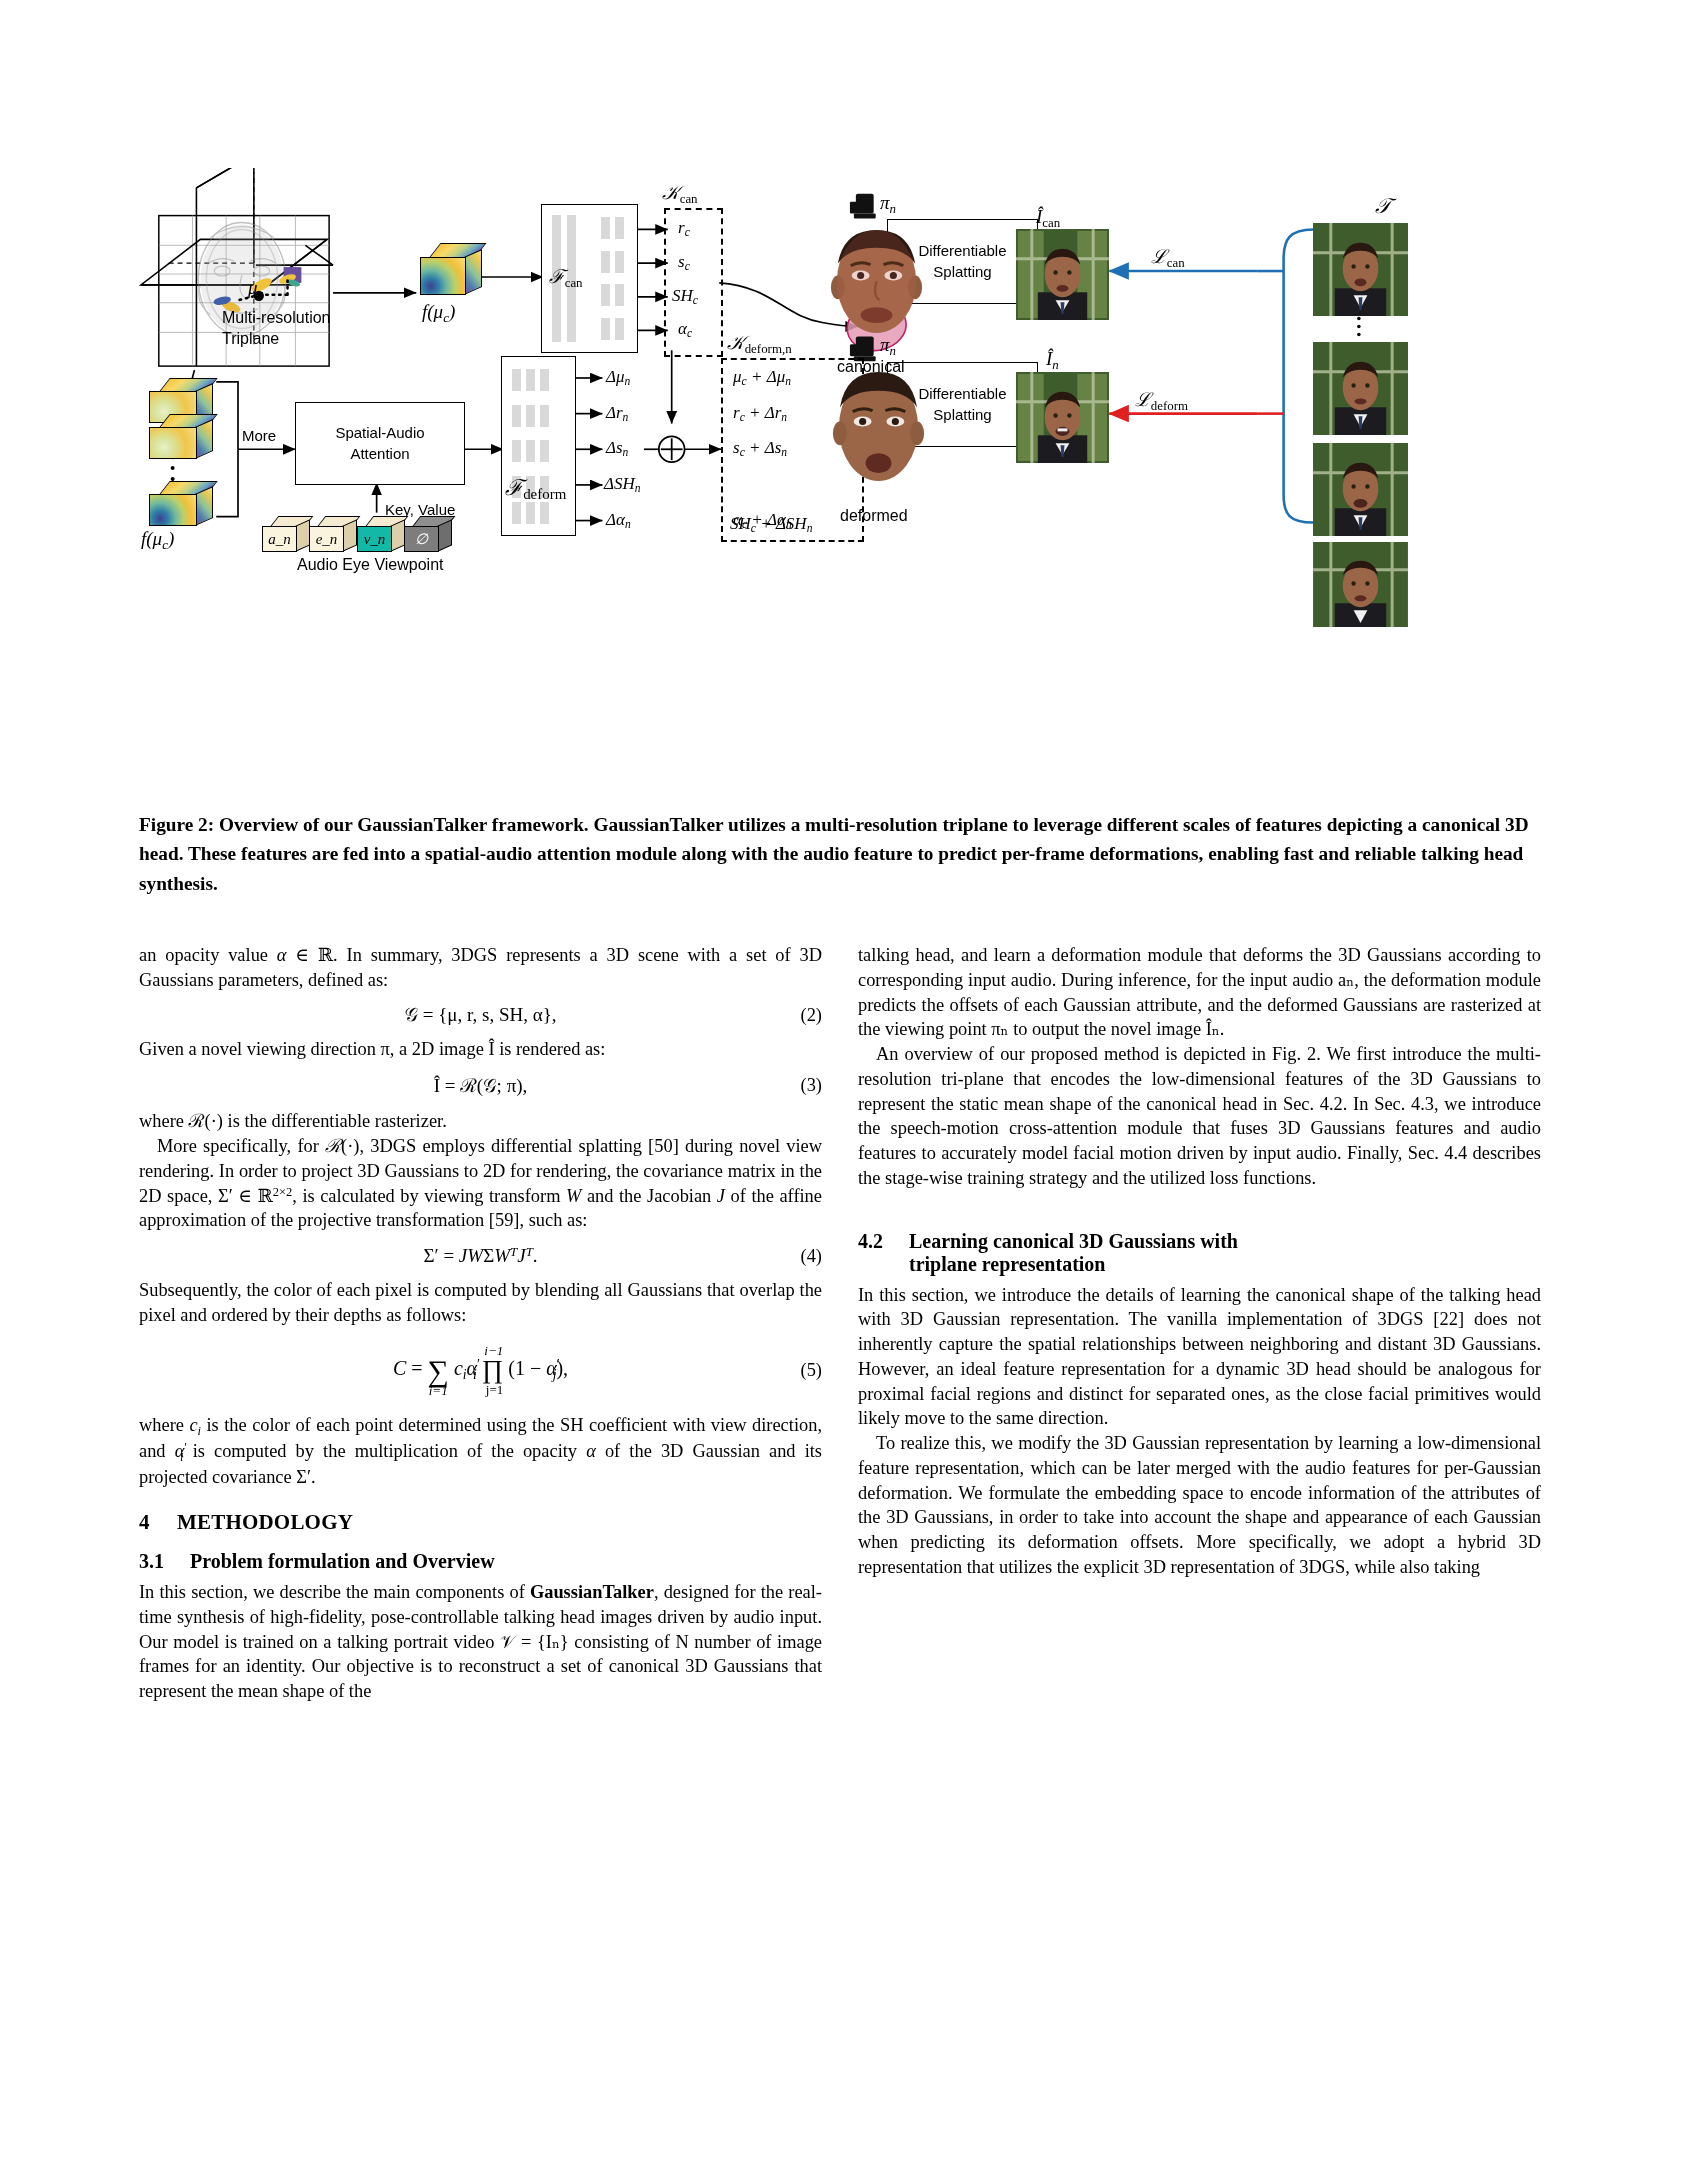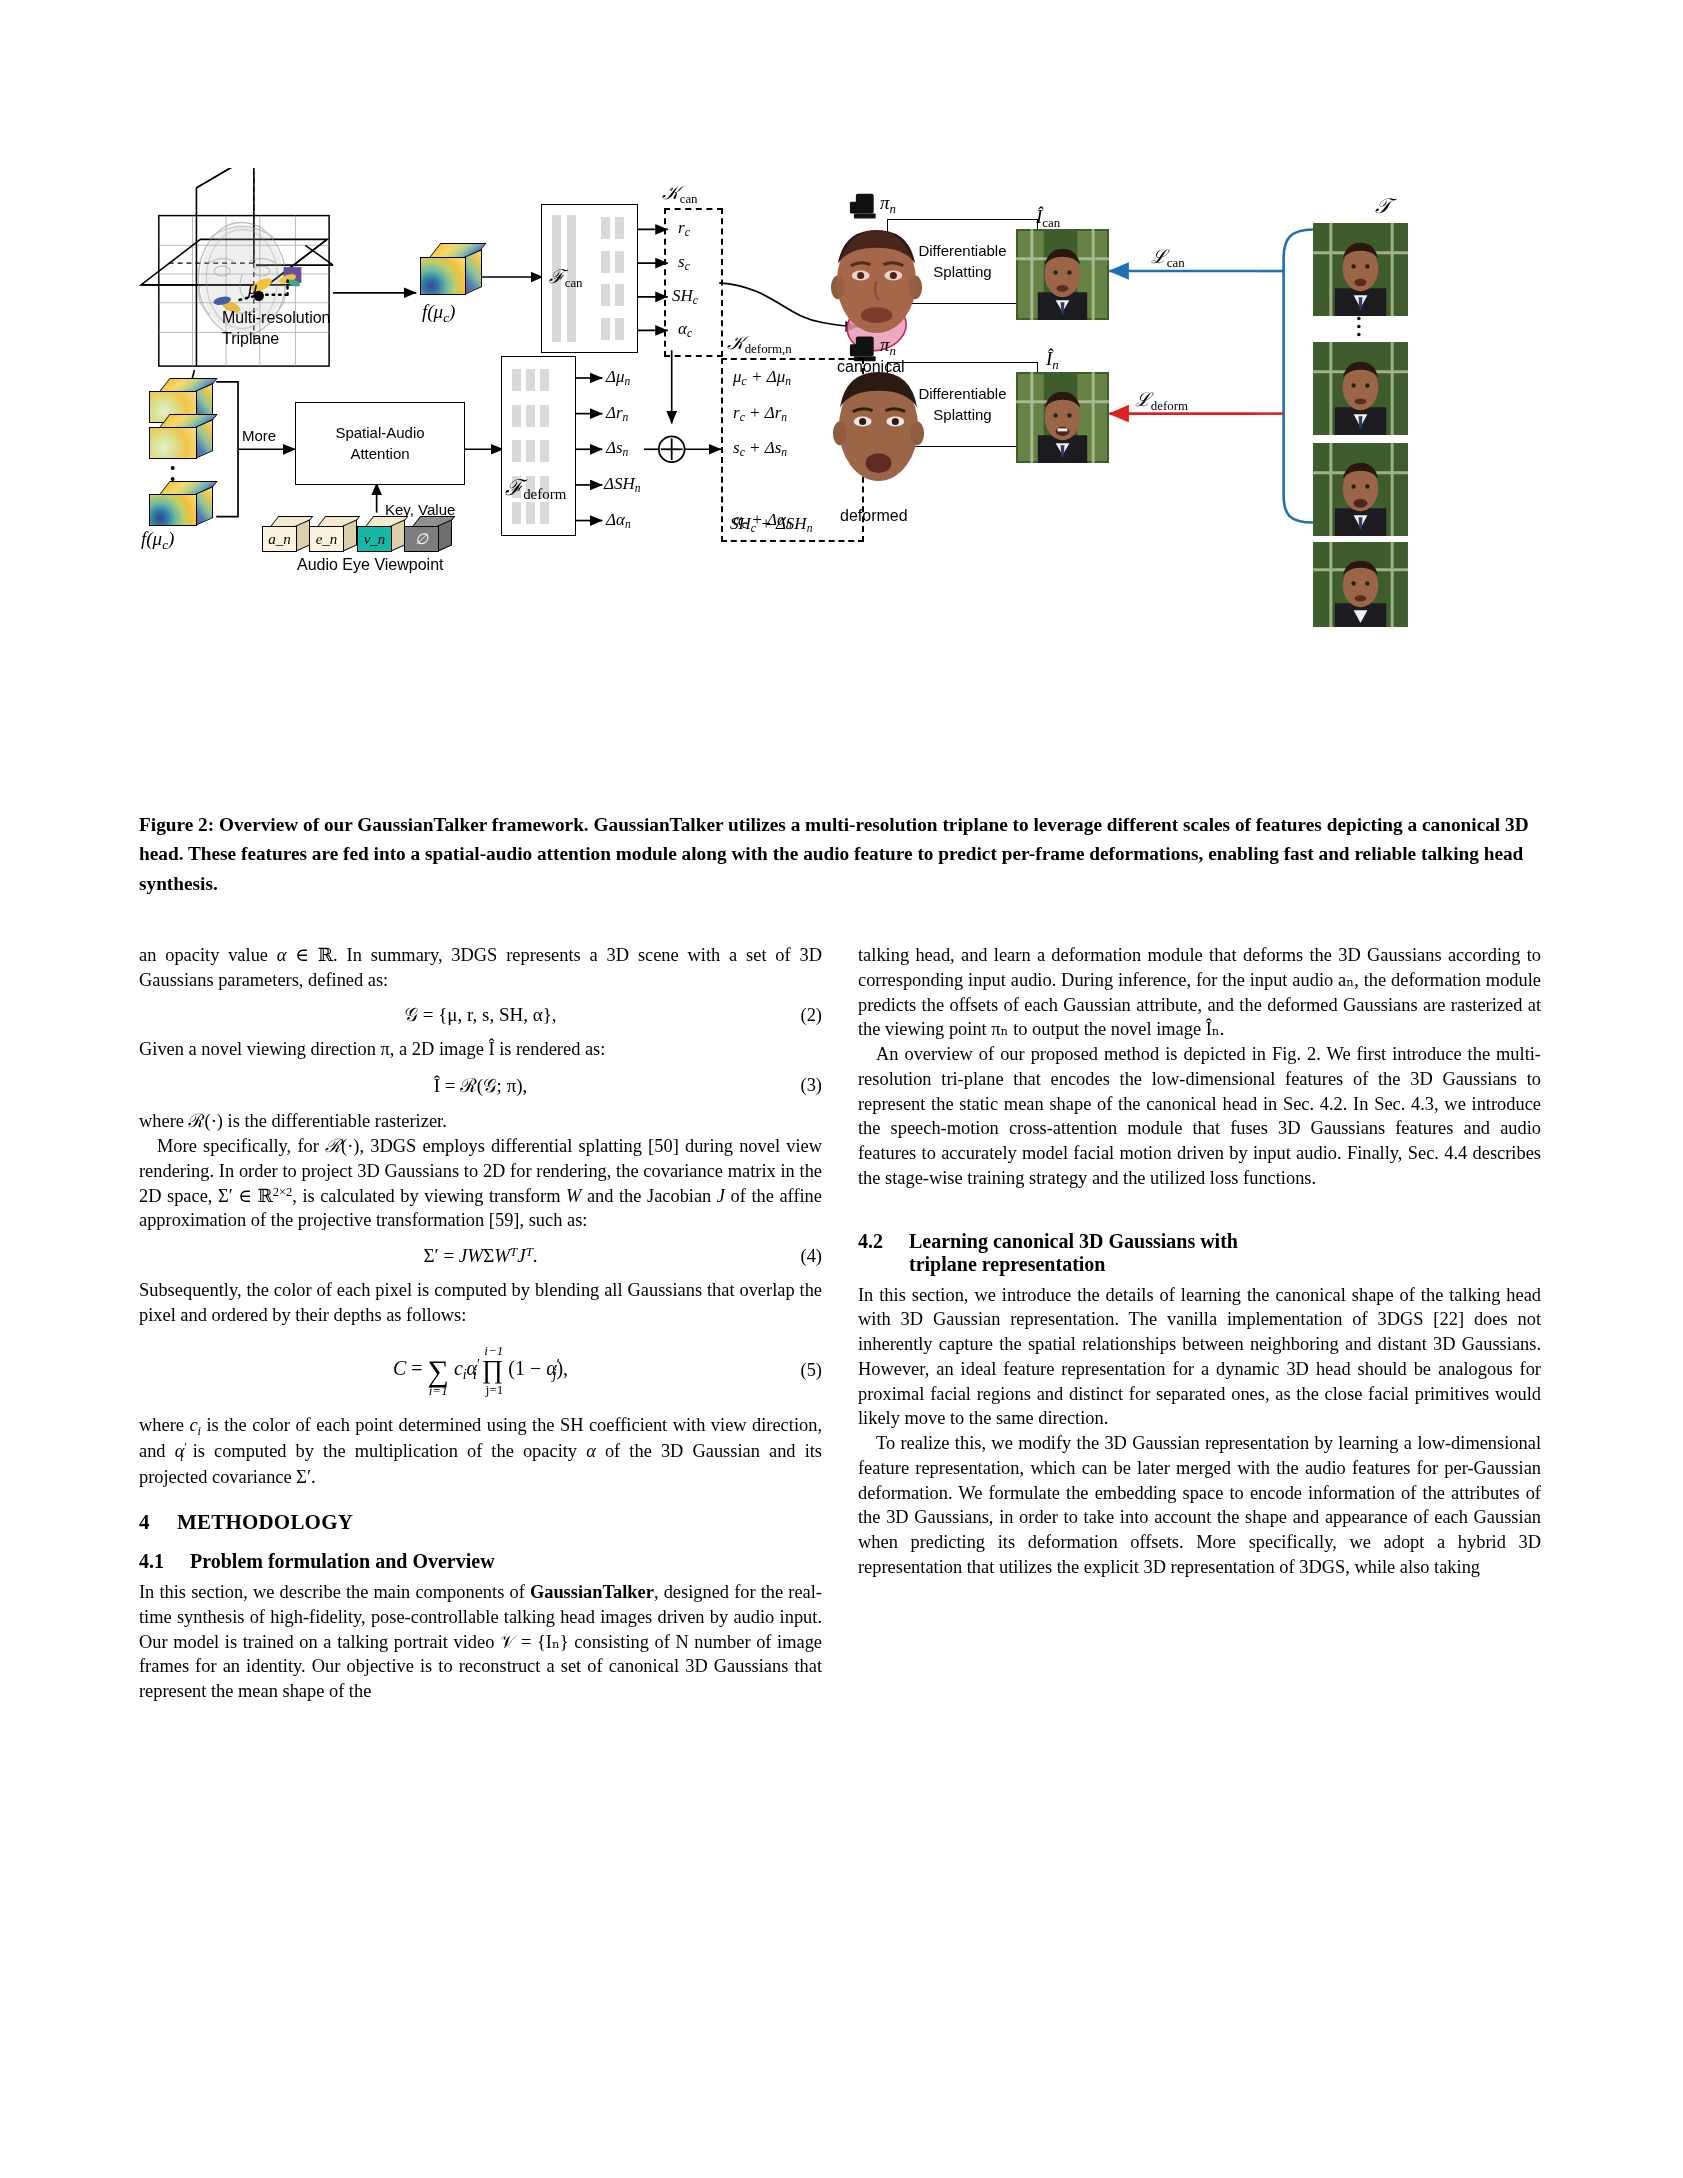--- a/index.html
+++ b/index.html
@@ -648,21 +648,21 @@
 
     <p class="body">
       where <i class="mi">c</i><sub class="s">i</sub> is the color of each point determined using the SH coefficient with view direction, and <i class="mi">α</i><sup class="s" style="font-style:normal;">′</sup><sub class="s" style="margin-left:-7px;">i</sub> is computed by the multiplication of the opacity <i class="mi">α</i> of the 3D Gaussian and its projected covariance Σ′.
     </p>
 
     <h2 class="sec">
       <span class="n">4</span><span>METHODOLOGY</span>
     </h2>
 
     <h3 class="sub">
-      <span class="n">4.1</span><span>Problem formulation and Overview</span>
+      <span class="n">3.1</span><span>Problem formulation and Overview</span>
     </h3>
 
     <p class="body">
       <span>In this section, we describe the main components of </span><b>GaussianTalker</b><span>, designed for the real-time synthesis of high-fidelity, pose-controllable talking head images driven by audio input. Our model is trained on a talking portrait video 𝒱 = {Iₙ} consisting of N number of image frames for an identity. Our objective is to reconstruct a set of canonical 3D Gaussians that represent the mean shape of the</span>
     </p>
   </div>
 
   <div class="col right">
     <p class="body">talking head, and learn a deformation module that deforms the 3D Gaussians according to corresponding input audio. During inference, for the input audio aₙ, the deformation module predicts the offsets of each Gaussian attribute, and the deformed Gaussians are rasterized at the viewing point πₙ to output the novel image Îₙ.</p>
     <p class="body indent">An overview of our proposed method is depicted in Fig. 2. We first introduce the multi-resolution tri-plane that encodes the low-dimensional features of the 3D Gaussians to represent the static mean shape of the canonical head in Sec. 4.2. In Sec. 4.3, we introduce the speech-motion cross-attention module that fuses 3D Gaussians features and audio features to accurately model facial motion driven by input audio. Finally, Sec. 4.4 describes the stage-wise training strategy and the utilized loss functions.</p>

